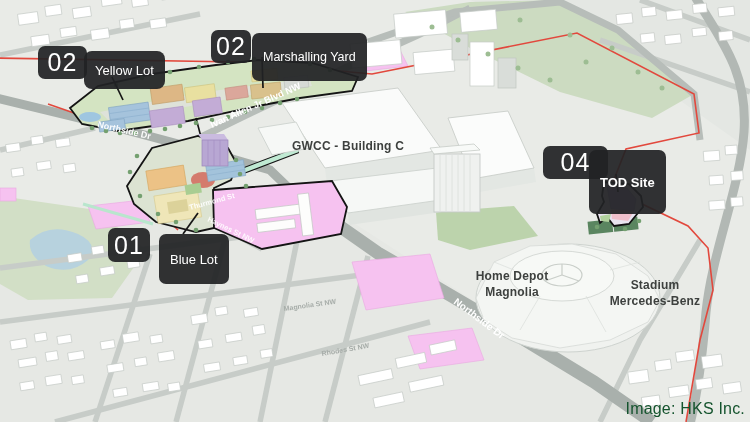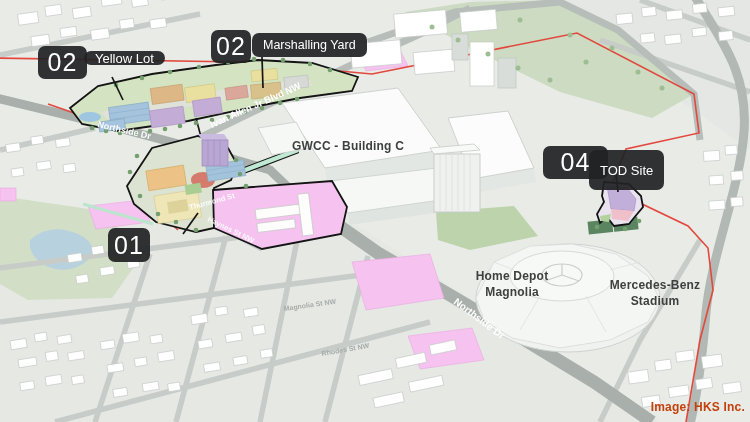--- a/index.html
+++ b/index.html
@@ -5,26 +5,26 @@
   html,body{margin:0;padding:0;background:#222;}
   .stage{position:relative;width:750px;height:422px;overflow:hidden;
          font-family:"Liberation Sans",sans-serif;background:#e9ebe7;}
   .stage svg{position:absolute;inset:0;display:block;}
   
   .badge{position:absolute;background:rgba(33,34,37,.93);color:#fff;border-radius:7px;
          display:flex;align-items:center;justify-content:center;
          font-size:25px;font-weight:500;letter-spacing:1px;line-height:1;}
   .pill{position:absolute;background:rgba(33,34,37,.93);color:#fff;border-radius:7px;
         display:inline-flex;align-items:center;justify-content:center;
-        padding:0 11px;font-size:13px;font-weight:500;white-space:nowrap;}
+        padding:12px 11px;font-size:13px;font-weight:500;white-space:nowrap;}
   
   .maplabel{position:absolute;font-weight:700;color:#3d403e;text-align:center;
             font-size:12px;line-height:1.35;white-space:nowrap;letter-spacing:.2px;}
   .maplabel.left{text-align:left;}
-  .attribution{position:absolute;font-size:12px;font-weight:700;color:#c2410c;
+  .attribution{position:absolute;font-size:16px;font-weight:400;color:#14532d;
                white-space:nowrap;letter-spacing:.2px;}
   .svgtext{font-family:"Liberation Sans",sans-serif;font-weight:700;}
 </style>
 </head>
 <body>
 
 <div class="stage">
 
 <svg viewBox="0 0 750 422">
 
@@ -368,30 +368,31 @@
     <text transform="translate(453,303) rotate(37)" font-size="10" fill="#ffffff">Northside Dr</text>
   </g>
 </svg>
 
 <div class="maplabel left" style="left:292px;top:138px;">GWCC - Building C</div>
 <div class="maplabel" style="left:462px;top:240px;width:100px;margin-top:28px;">
   <div>Home Depot</div>
   <div>Magnolia</div>
 </div>
 <div class="maplabel" style="left:603px;top:277px;width:104px;">
+  <div>Stadium</div>
   <div>Mercedes-Benz</div>
-  <div>Stadium</div>
 </div>
 
 <div class="badge" style="left:38px;top:46px;width:49px;height:33px;">02</div>
-<div class="pill" style="left:84px;top:51px;height:14px;">Yellow Lot</div>
+<div class="pill" style="left:84px;top:51px;height:14px;border-radius:8px;">Yellow Lot</div>
 
 <div class="badge" style="left:211px;top:30px;width:40px;height:33px;">02</div>
 <div class="pill" style="left:252px;top:33px;height:24px;font-size:12.5px;">Marshalling Yard</div>
 
 <div class="badge" style="left:108px;top:228px;width:42px;height:34px;">01</div>
+<div class="pill" style="left:159px;top:234px;height:26px;">Blue Lot</div>
 
 <div class="badge" style="left:543px;top:146px;width:65px;height:33px;">04</div>
-<div class="pill" style="left:589px;top:150px;height:40px;">TOD Site</div>
+<div class="pill" style="left:589px;top:150px;height:40px;font-weight:bold;">TOD Site</div>
 
 <div class="attribution" style="right:5px;top:400px;">Image: HKS Inc.</div>
 
 </div>
 
 </body></html>

